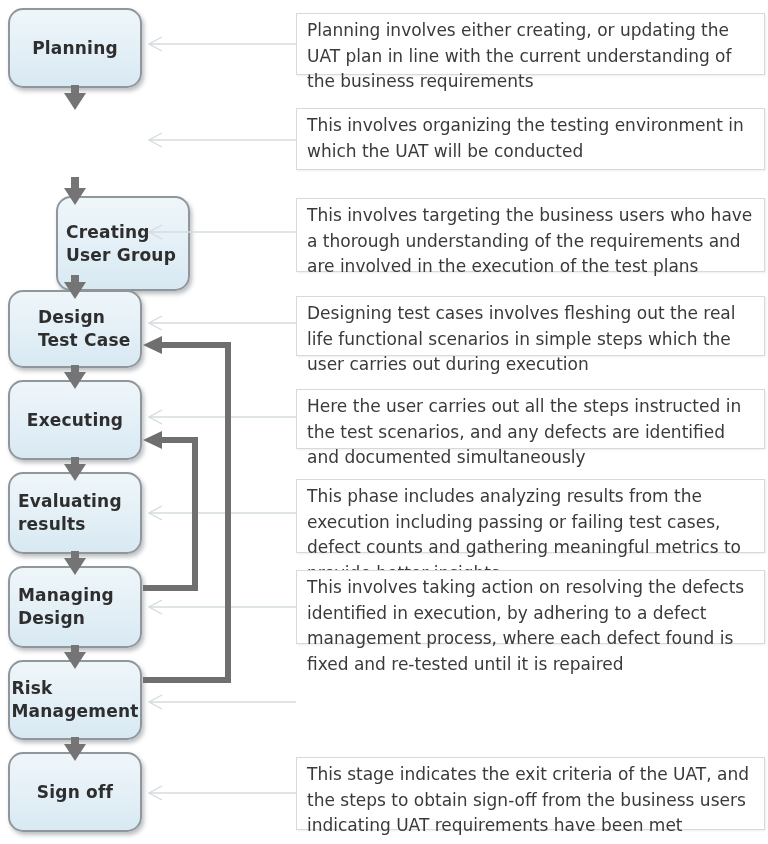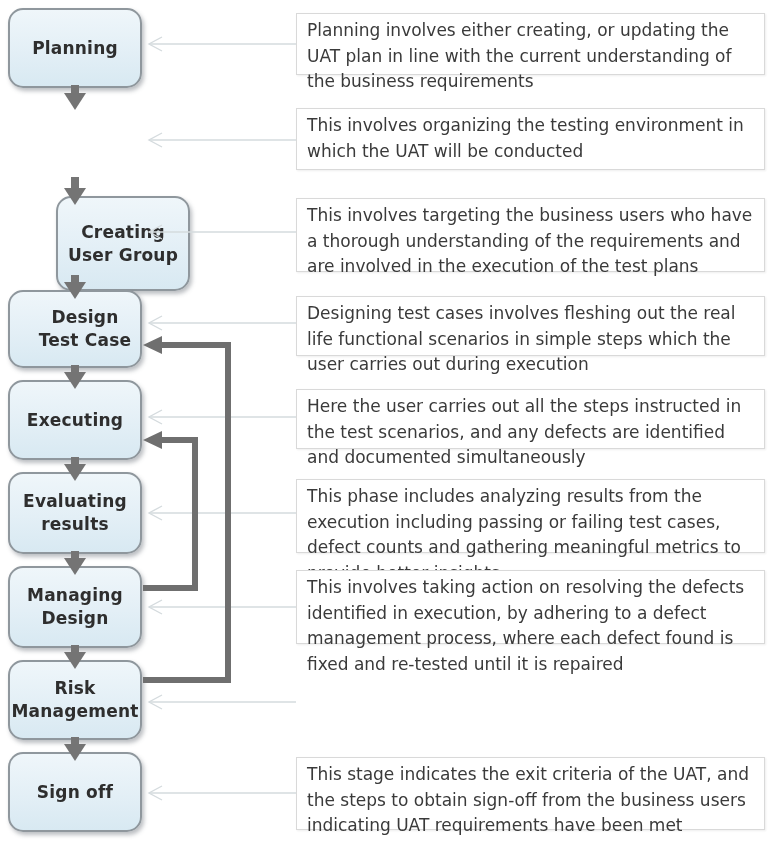--- a/index.html
+++ b/index.html
@@ -9,21 +9,21 @@
   }
   .stage-box{
     position:absolute;left:8px;width:134px;box-sizing:border-box;
     background:linear-gradient(180deg,#eff6fa 0%,#e3eff6 55%,#d8e9f2 100%);
     border:2px solid #8f979d;border-radius:15px;
     box-shadow:2px 3px 4px rgba(60,70,80,0.35);
     display:flex;align-items:center;justify-content:center;
     z-index:1;
   }
   .stage-label{
-    font-size:17px;font-weight:bold;color:#2e2e2e;text-align:center;
+    font-size:17px;font-weight:bold;color:#2e2e2e;text-align:left;
     line-height:1.35;letter-spacing:0.2px;padding:0 8px;
   }
   .desc-box{
     position:absolute;left:296px;width:469px;box-sizing:border-box;
     background:#ffffff;border:1px solid #d9d9d9;
     box-shadow:1px 1px 2px rgba(0,0,0,0.07);
     z-index:1;
   }
   .desc-text{
     font-size:17px;line-height:1.5;color:#3a3a3a;

